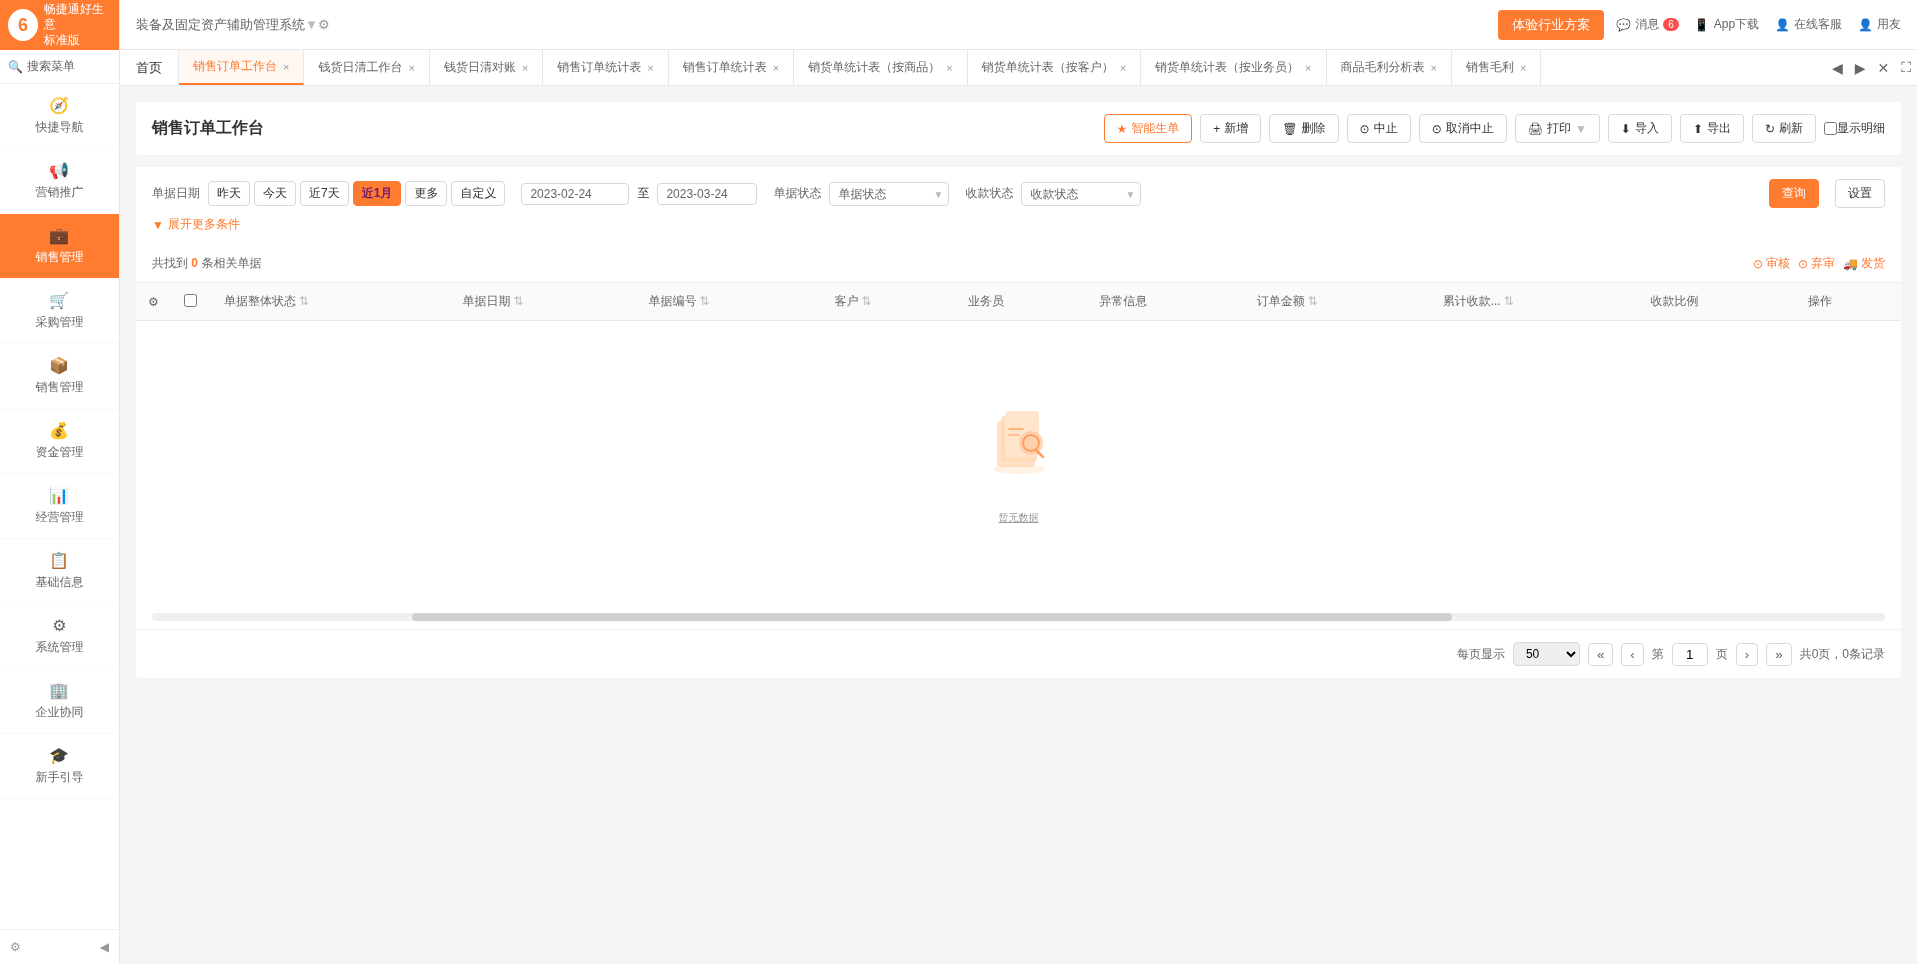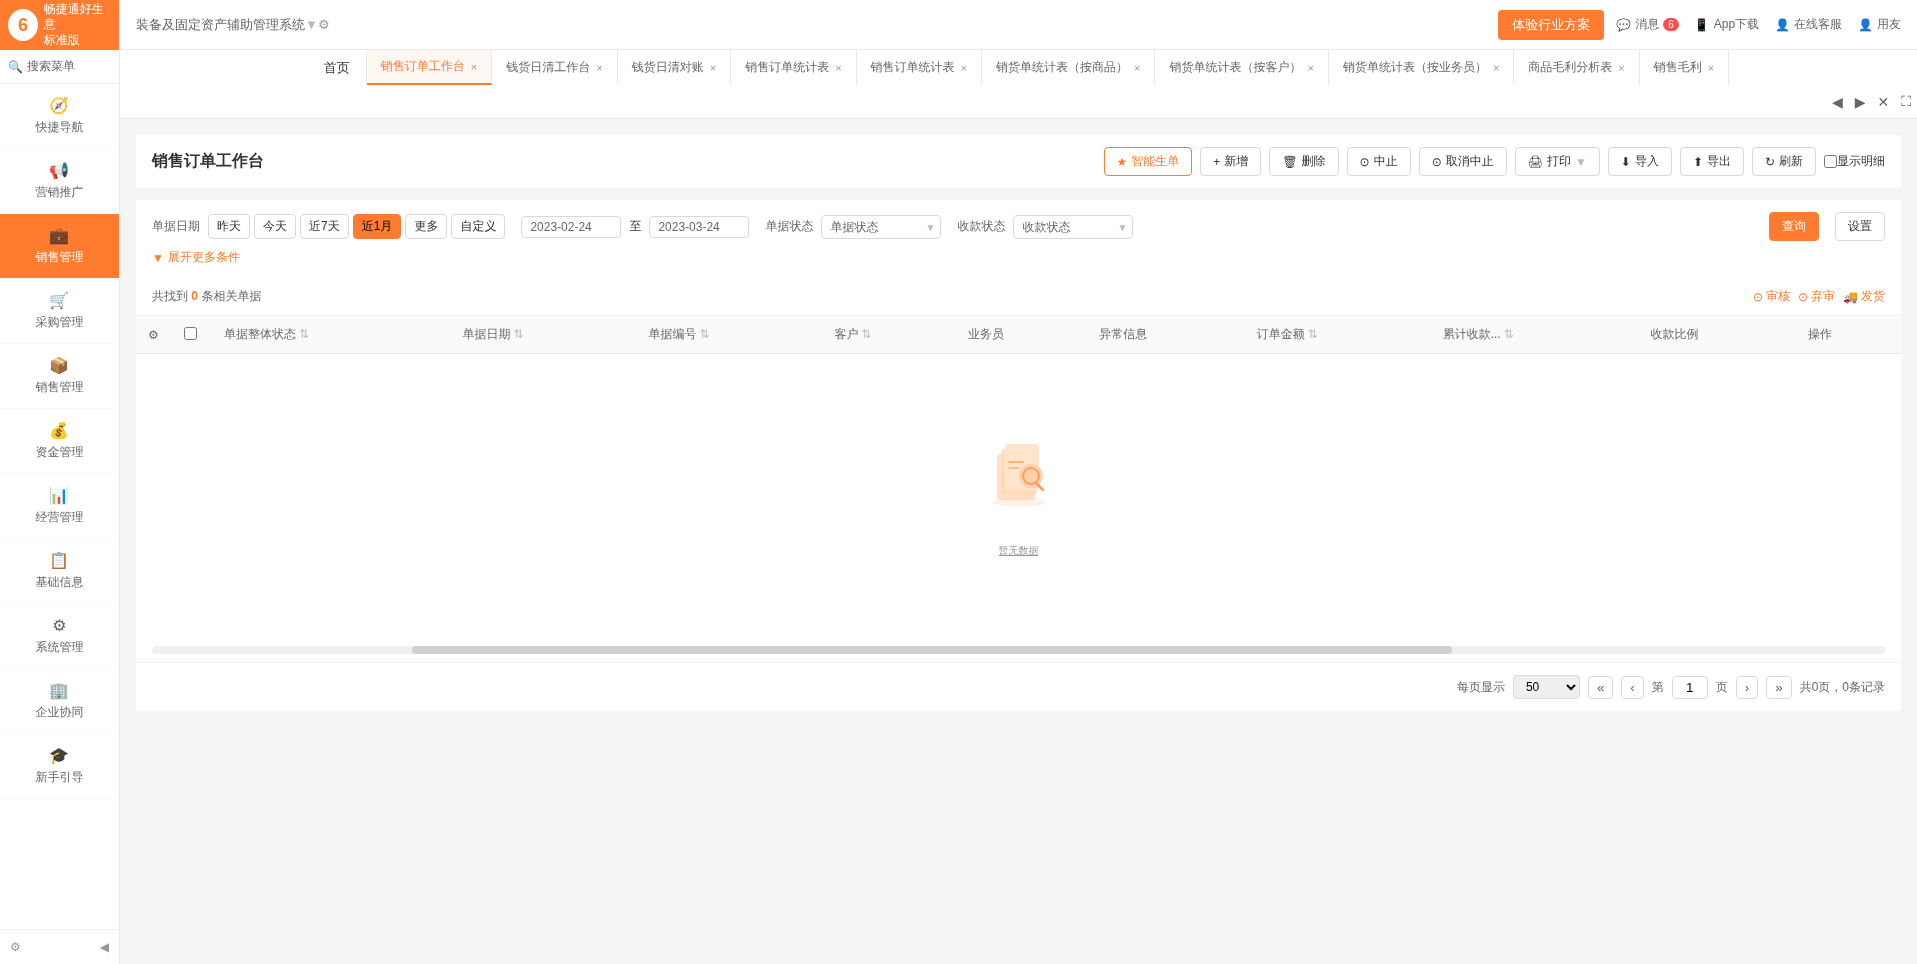--- a/index.html
+++ b/index.html
@@ -22,21 +22,21 @@
     
     .topbar { height: 50px; background: #fff; border-bottom: 1px solid #e8e8e8; display: flex; align-items: center; padding: 0 16px; gap: 12px; }
     .topbar-title { font-size: 13px; color: #333; flex: 1; display: flex; align-items: center; gap: 0; }
     .topbar-title span { color: #666; }
     .topbar-btn-industry { background: #ff7b30; color: #fff; border: none; padding: 6px 14px; border-radius: 4px; cursor: pointer; font-size: 13px; }
     .topbar-actions { display: flex; align-items: center; gap: 16px; color: #666; font-size: 12px; }
     .topbar-action-item { display: flex; align-items: center; gap: 4px; cursor: pointer; }
     .badge { background: #ff4d4f; color: #fff; border-radius: 10px; padding: 1px 5px; font-size: 10px; }
 
     
-    .tabbar { background: #fff; border-bottom: 1px solid #e8e8e8; display: flex; align-items: center; overflow: hidden; min-height: 36px; flex-direction: column; }
+    .tabbar { background: #fff; border-bottom: 1px solid #e8e8e8; display: flex; align-items: center; overflow: hidden; min-height: 36px; }
     .tab-item { display: flex; align-items: center; padding: 8px 14px; border-right: 1px solid #e8e8e8; cursor: pointer; white-space: nowrap; font-size: 12px; color: #666; gap: 6px; flex-shrink: 0; }
     .tab-item:first-child { background: #fff; }
     .tab-item.active { background: #fff7f2; color: #ff7b30; border-bottom: 2px solid #ff7b30; }
     .tab-item.home { color: #333; font-size: 13px; padding: 8px 16px; }
     .tab-close { color: #999; font-size: 11px; cursor: pointer; }
     .tab-nav-btns { display: flex; align-items: center; margin-left: auto; }
     .tab-nav-btn { padding: 8px 6px; cursor: pointer; color: #666; border: none; background: none; font-size: 14px; }
 
     
     .content { flex: 1; overflow: auto; padding: 16px; background: #f5f5f5; }
@@ -53,21 +53,21 @@
     .filter-tab.active { color: #ff7b30; border-bottom: 2px solid #ff7b30; }
     .filter-tab .count-badge { background: #ff4d4f; color: #fff; border-radius: 8px; padding: 1px 5px; font-size: 10px; margin-left: 2px; }
 
     
     .search-bar { background: #fff; padding: 12px 16px; border-top: none; }
     .search-row { display: flex; align-items: center; gap: 16px; flex-wrap: wrap; }
     .search-item { display: flex; align-items: center; gap: 8px; font-size: 12px; }
     .search-label { color: #666; white-space: nowrap; }
     .date-range-btns { display: flex; gap: 4px; align-items: center; }
     .date-btn { border: 1px solid #d9d9d9; padding: 3px 8px; border-radius: 4px; cursor: pointer; font-size: 12px; background: #fff; color: #333; }
-    .date-btn.active { background: #ff7b30; color: #000000; border-color: #ff7b30; }
+    .date-btn.active { background: #ff7b30; color: #701a75; border-color: #ff7b30; font-weight: bold; }
     .date-range-input { border: 1px solid #d9d9d9; padding: 3px 8px; border-radius: 4px; font-size: 12px; color: #666; }
     .search-select { border: 1px solid #d9d9d9; padding: 4px 24px 4px 8px; border-radius: 4px; font-size: 12px; color: #666; background: #fff; appearance: none; min-width: 120px; cursor: pointer; }
     .expand-btn { color: #ff7b30; cursor: pointer; font-size: 12px; display: flex; align-items: center; gap: 4px; margin: 8px auto 0; text-align: center; }
 
     
     .table-area { background: #fff; border-radius: 0 0 4px 4px; overflow: hidden; }
     .table-toolbar { padding: 10px 16px; display: flex; align-items: center; justify-content: space-between; border-bottom: 1px solid #f0f0f0; }
     .table-count { font-size: 12px; color: #666; }
     .table-count strong { color: #ff7b30; }
     .table-actions { display: flex; gap: 8px; }
@@ -307,21 +307,21 @@
           <div class="date-range-btns">
             <button class="date-btn">昨天</button>
             <button class="date-btn">今天</button>
             <button class="date-btn">近7天</button>
             <button class="date-btn active">近1月</button>
             <button class="date-btn">更多</button>
             <button class="date-btn">自定义</button>
           </div>
         </div>
         <div class="search-item">
-          <input class="date-range-input" type="text" style="width: 100px;" value="2023-02-24">
+          <input class="date-range-input" type="text" style="width: 108px;" value="2023-02-24">
           <span>至</span>
           <input class="date-range-input" type="text" style="width: 100px;" value="2023-03-24">
         </div>
         <div class="search-item">
           <span class="search-label">单据状态</span>
           <div style="position:relative; display:inline-block;">
             <select class="search-select"><option value="">单据状态</option></select>
             <span style="position:absolute; right:6px; top:50%; transform:translateY(-50%); pointer-events:none; color:#bbb; font-size:10px;">▼</span>
           </div>
         </div>

